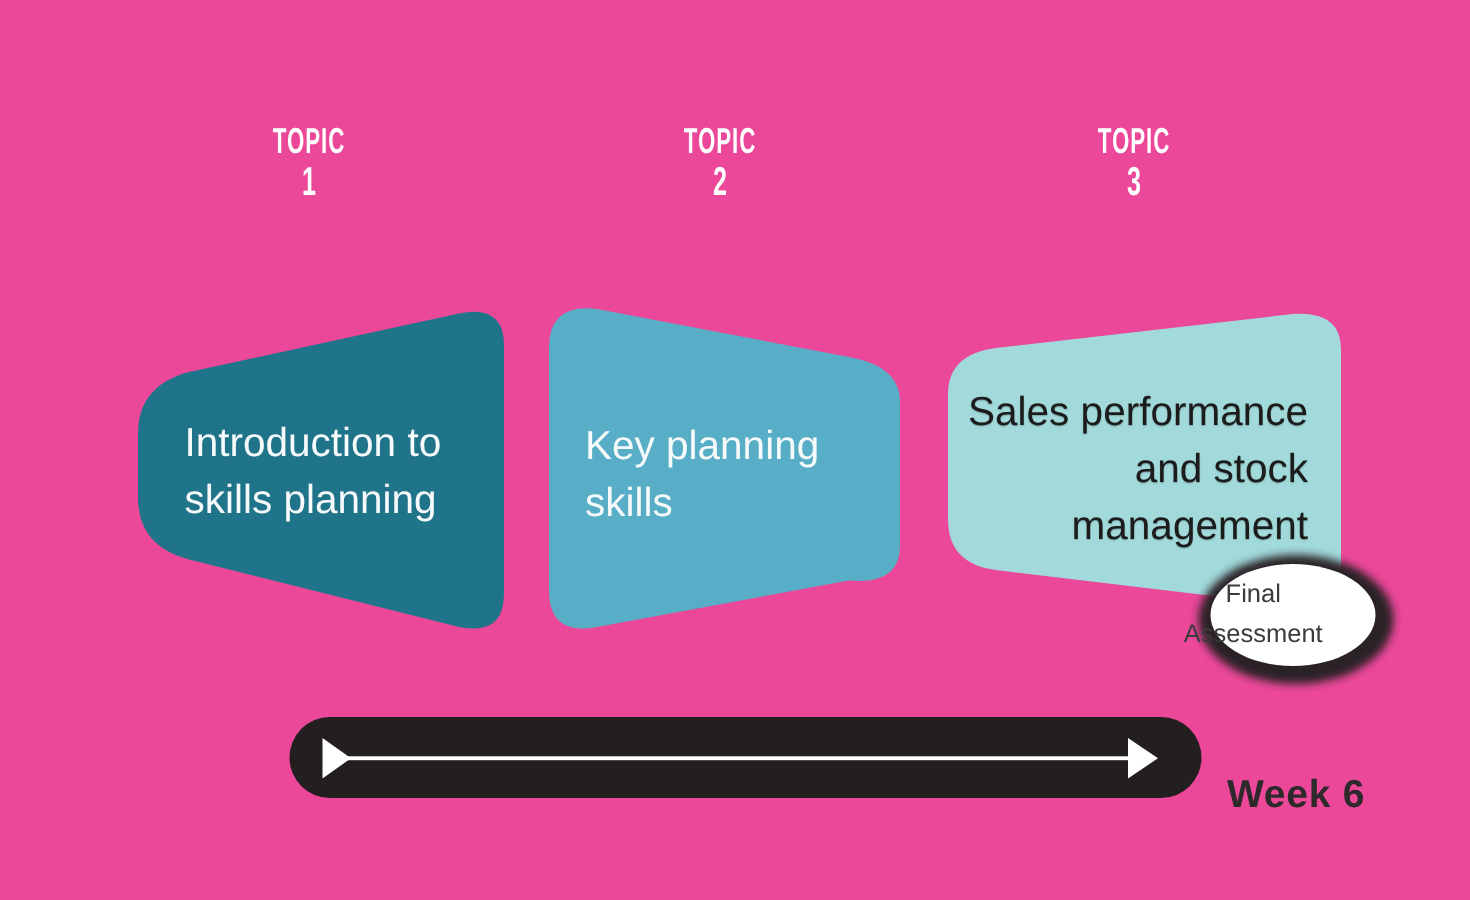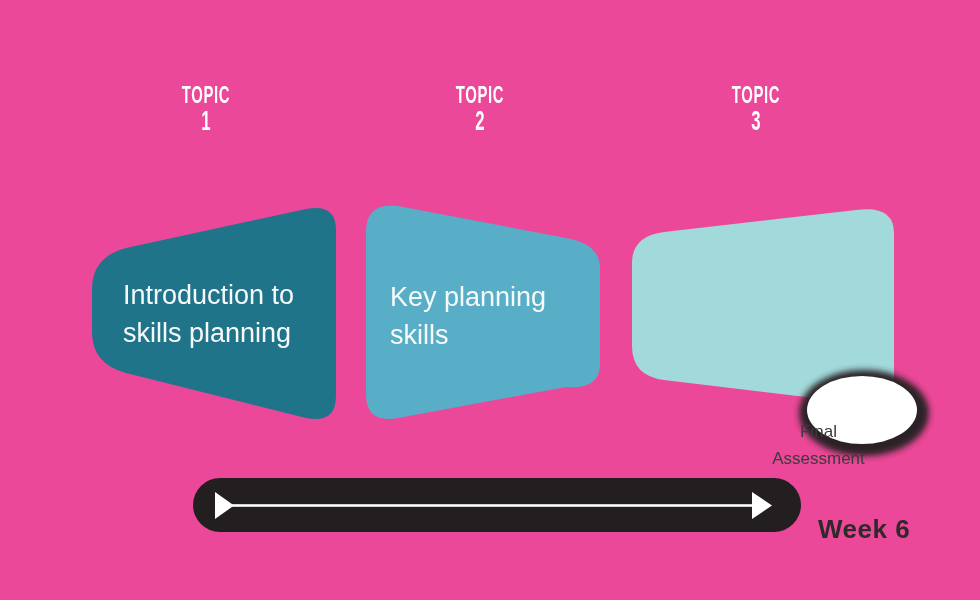--- a/index.html
+++ b/index.html
@@ -19,22 +19,22 @@
   .c1{left:123px;top:276px;width:212px;}
   .c2{left:390px;top:278px;width:192px;}
   .c3{left:630px;top:255px;width:242px;text-align:right;color:#1C1C1C;
       text-shadow:0 1px 1px rgba(0,0,0,0.25);}
 
   .week-label{position:absolute;top:486px;font-size:26px;font-weight:bold;
     color:#2E292B;letter-spacing:0.5px;}
   .w1{left:90px;}
   .w6{left:818px;margin-top:28px;}
 
-  .badge-text{position:absolute;left:748px;top:382px;width:141px;text-align:center;
-    font-size:17px;line-height:27px;color:#3B3B3B;margin-top:36px;}
+  .badge-text{position:absolute;left:765px;top:382px;width:141px;text-align:center;
+    font-size:17px;line-height:27px;color:#3B3B3B;}
 </style>
 </head>
 <body>
 
 <div class="stage">
 
   <svg class="layer" width="980" height="600" viewBox="0 0 980 600">
     <defs>
       <filter id="soft" x="-40%" y="-40%" width="180%" height="180%">
         <feGaussianBlur stdDeviation="3"></feGaussianBlur>
@@ -77,20 +77,25 @@
   </div>
 
   <div class="card-text c1">
     <div>Introduction to</div>
     <div>skills planning</div>
   </div>
   <div class="card-text c2">
     <div>Key planning</div>
     <div>skills</div>
   </div>
+  <div class="card-text c3">
+    <div>Sales performance</div>
+    <div>and stock</div>
+    <div>management</div>
+  </div>
 
   <div class="badge-text">
     <div>Final</div>
     <div>Assessment</div>
   </div>
 
   <div class="week-label w6">Week 6</div>
 
 </div>
 

